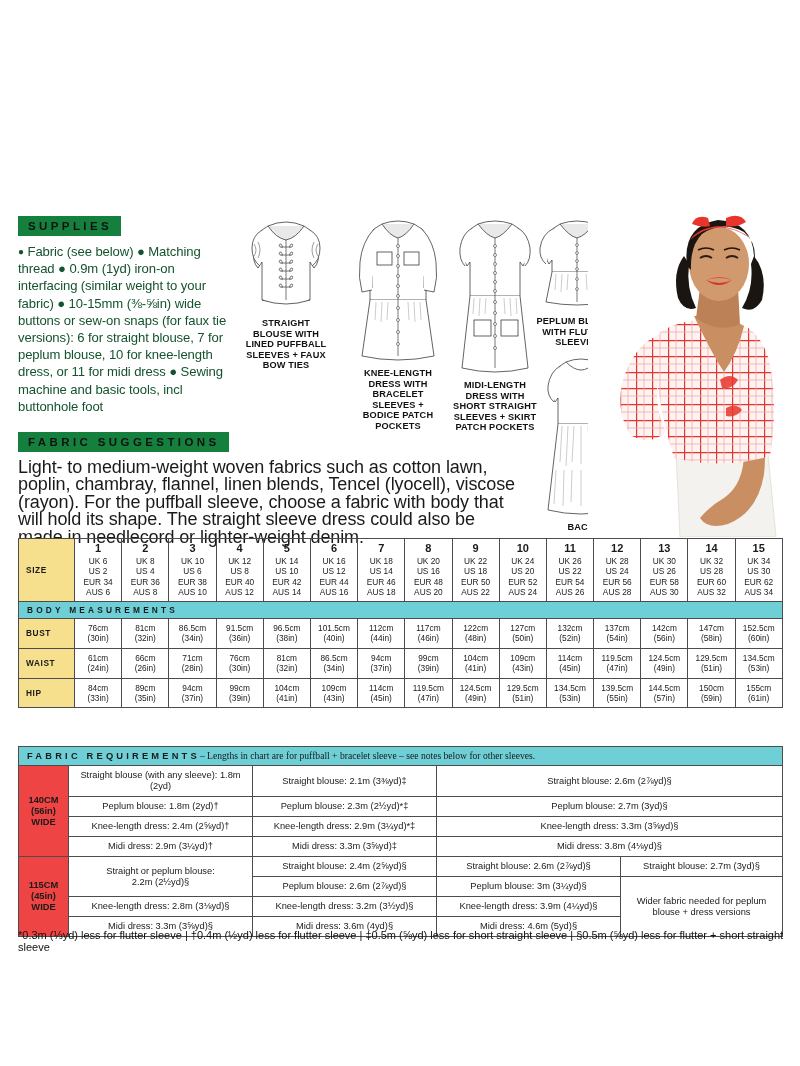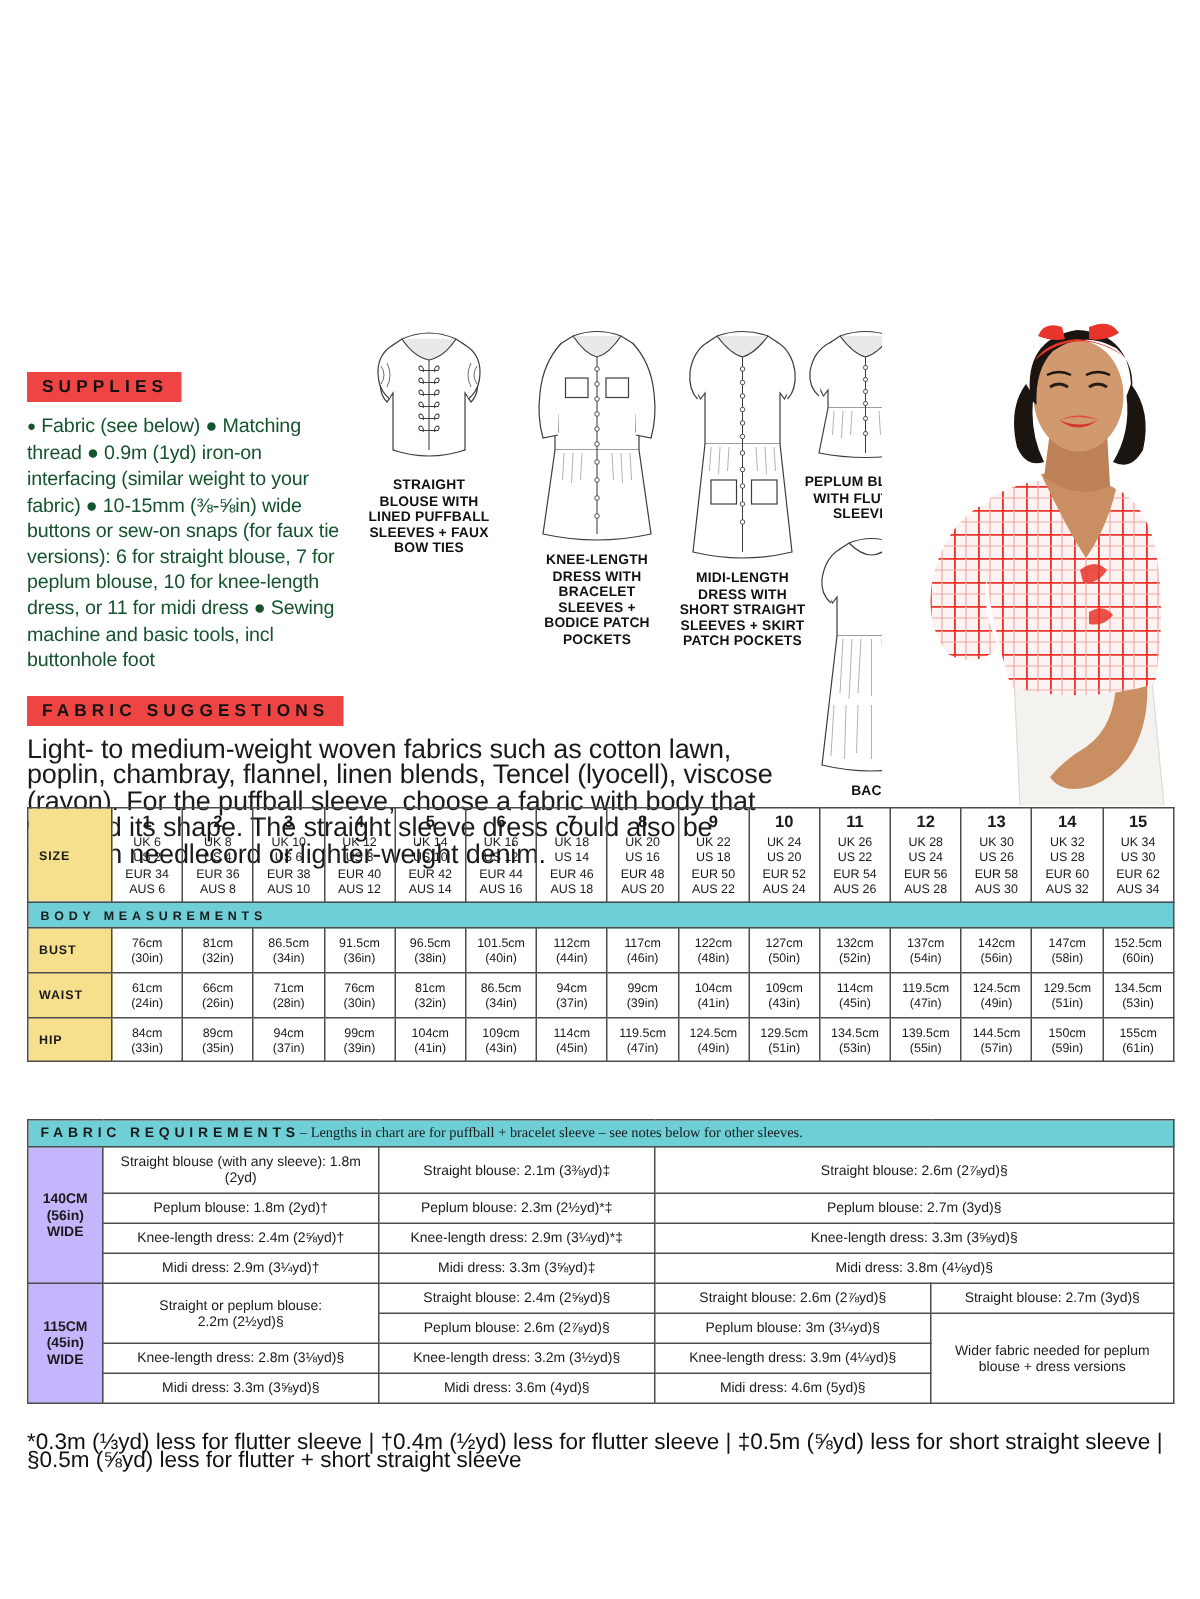--- a/index.html
+++ b/index.html
@@ -10,28 +10,27 @@
     font-family:"Liberation Sans", sans-serif;
     color:#1a1a1a;
     position:relative;
     overflow:hidden;
   }
   .page { position:absolute; left:0; top:0; width:800px; height:1066px; }
 
   
   .chip {
     display:inline-block;
-    background:#ef4444;
+    background:#15803d;
     color:#111;
     font-weight:bold;
     font-size:11.5px;
     letter-spacing:3.4px;
     padding:4px 9px 4px 10px;
     line-height:1.05;
-    margin-top:32px;
   }
 
   
   #supplies-section { position:absolute; left:18px; top:216px; width:210px; }
   #supplies-body {
     margin-top:7px;
     font-size:13.1px;
     line-height:17.2px;
     color:#14532d;
     letter-spacing:-0.1px;
@@ -94,32 +93,32 @@
     font-weight:normal;
     letter-spacing:0;
     font-size:9.6px;
     font-family:Liberation Serif, serif;
   }
 
   
   #fabric-req-table { top:746px; }
   #fabric-req-table td { font-size:9.3px; text-align:center; vertical-align:middle; padding:4px 4px; line-height:11px; }
   .widthcell {
-    background:#c4b5fd;
+    background:#ef4444;
     font-weight:bold;
     font-size:9.4px;
     line-height:12px;
     text-align:center !important;
     width:50px;
   }
 
   
   #footnote {
-    position:absolute; left:18px; top:956px; width:768px;
-    font-size:15px; line-height:12.4px; color:#111;
+    position:absolute; left:18px; top:929px; width:768px;
+    font-size:11px; line-height:12.4px; color:#111;
   }
 </style>
 </head>
 <body>
 
 <div class="page">
 
   <div id="supplies-section">
     <div class="chip">SUPPLIES</div>
     <div id="supplies-body">

